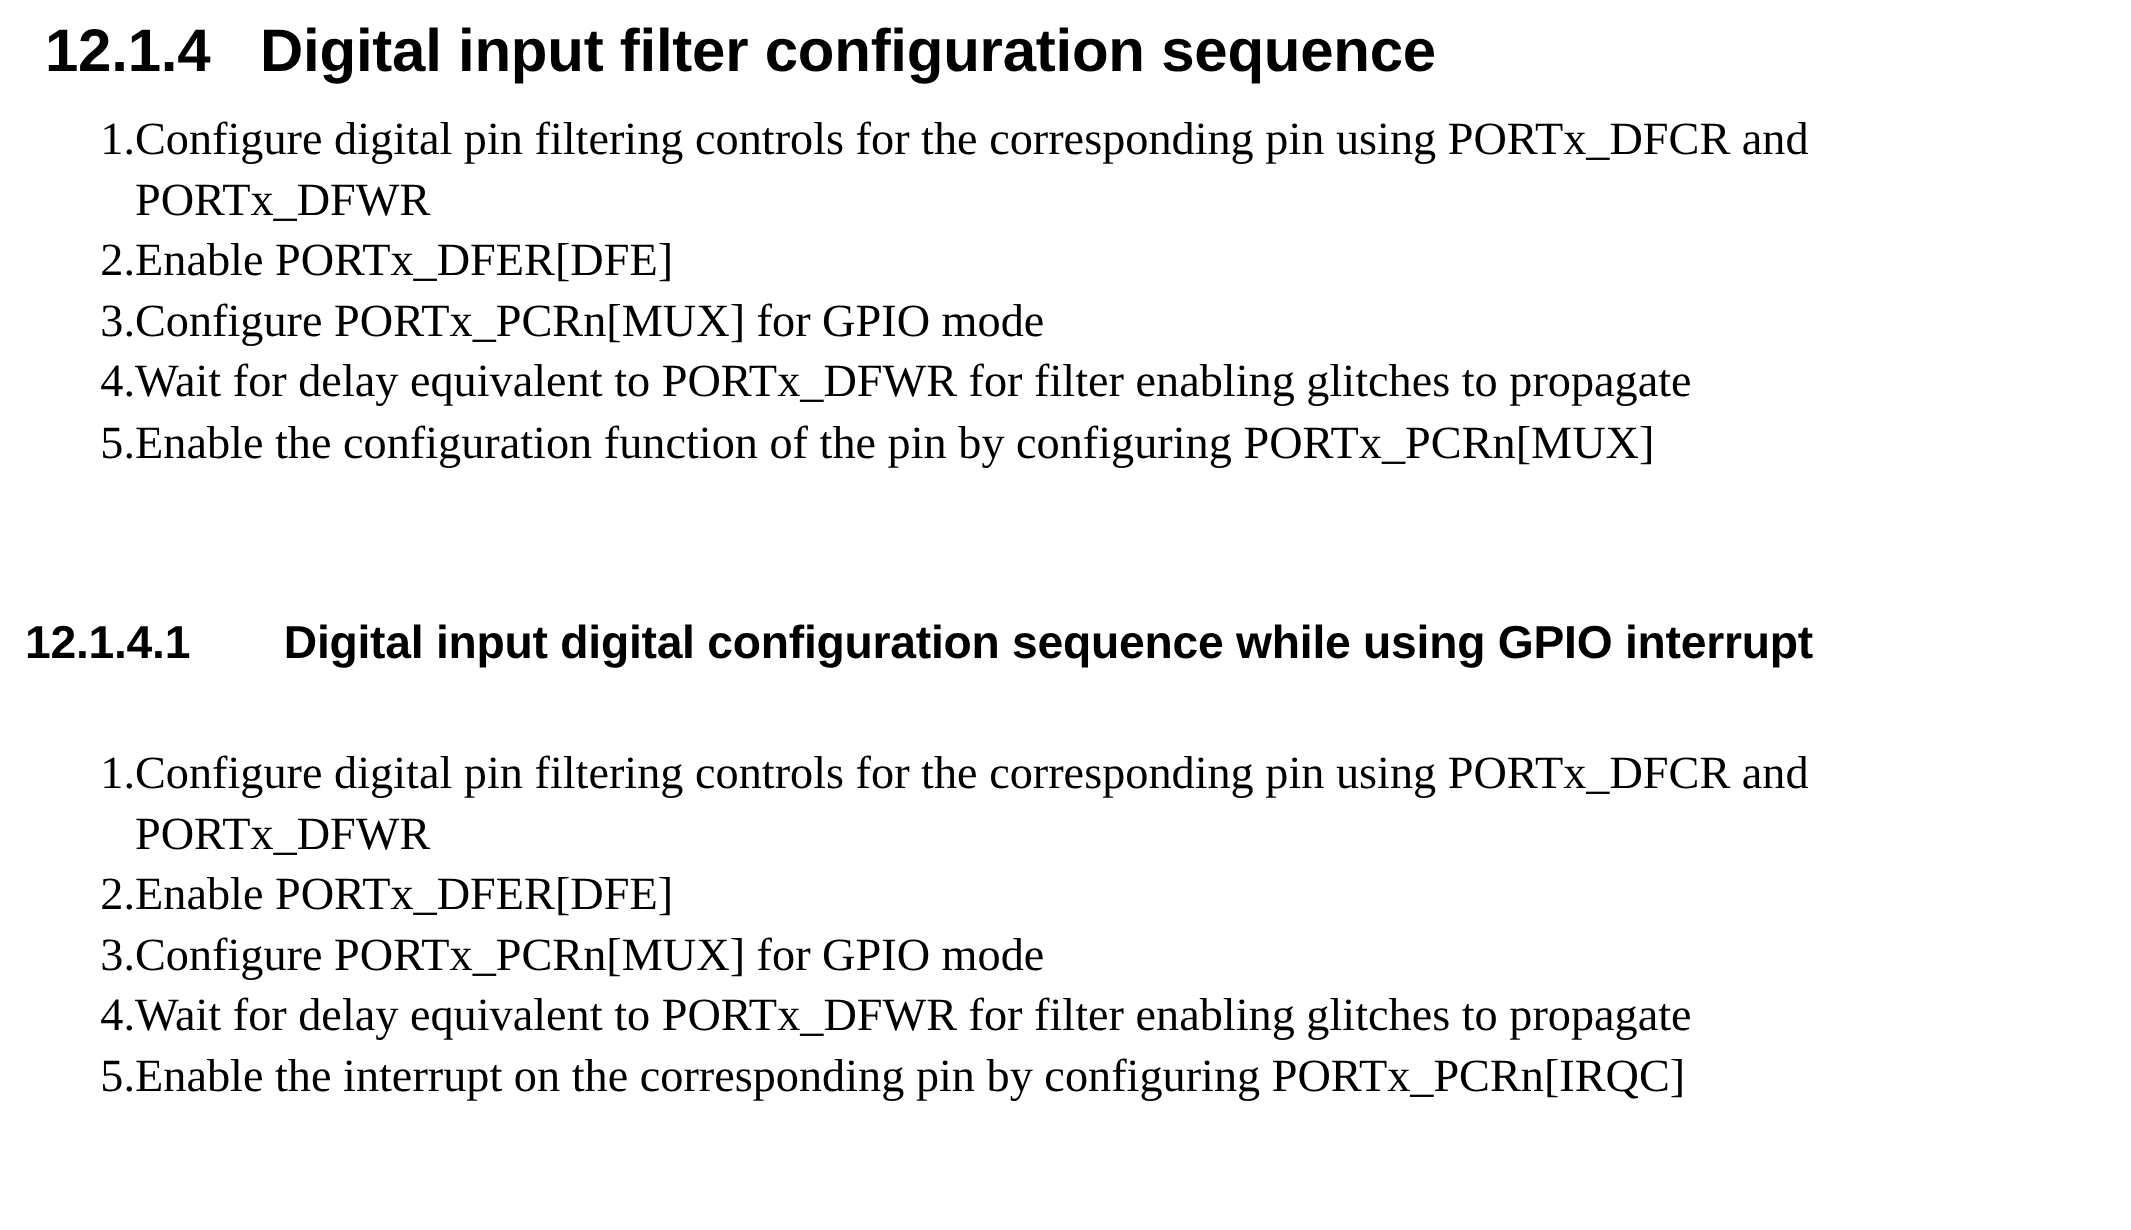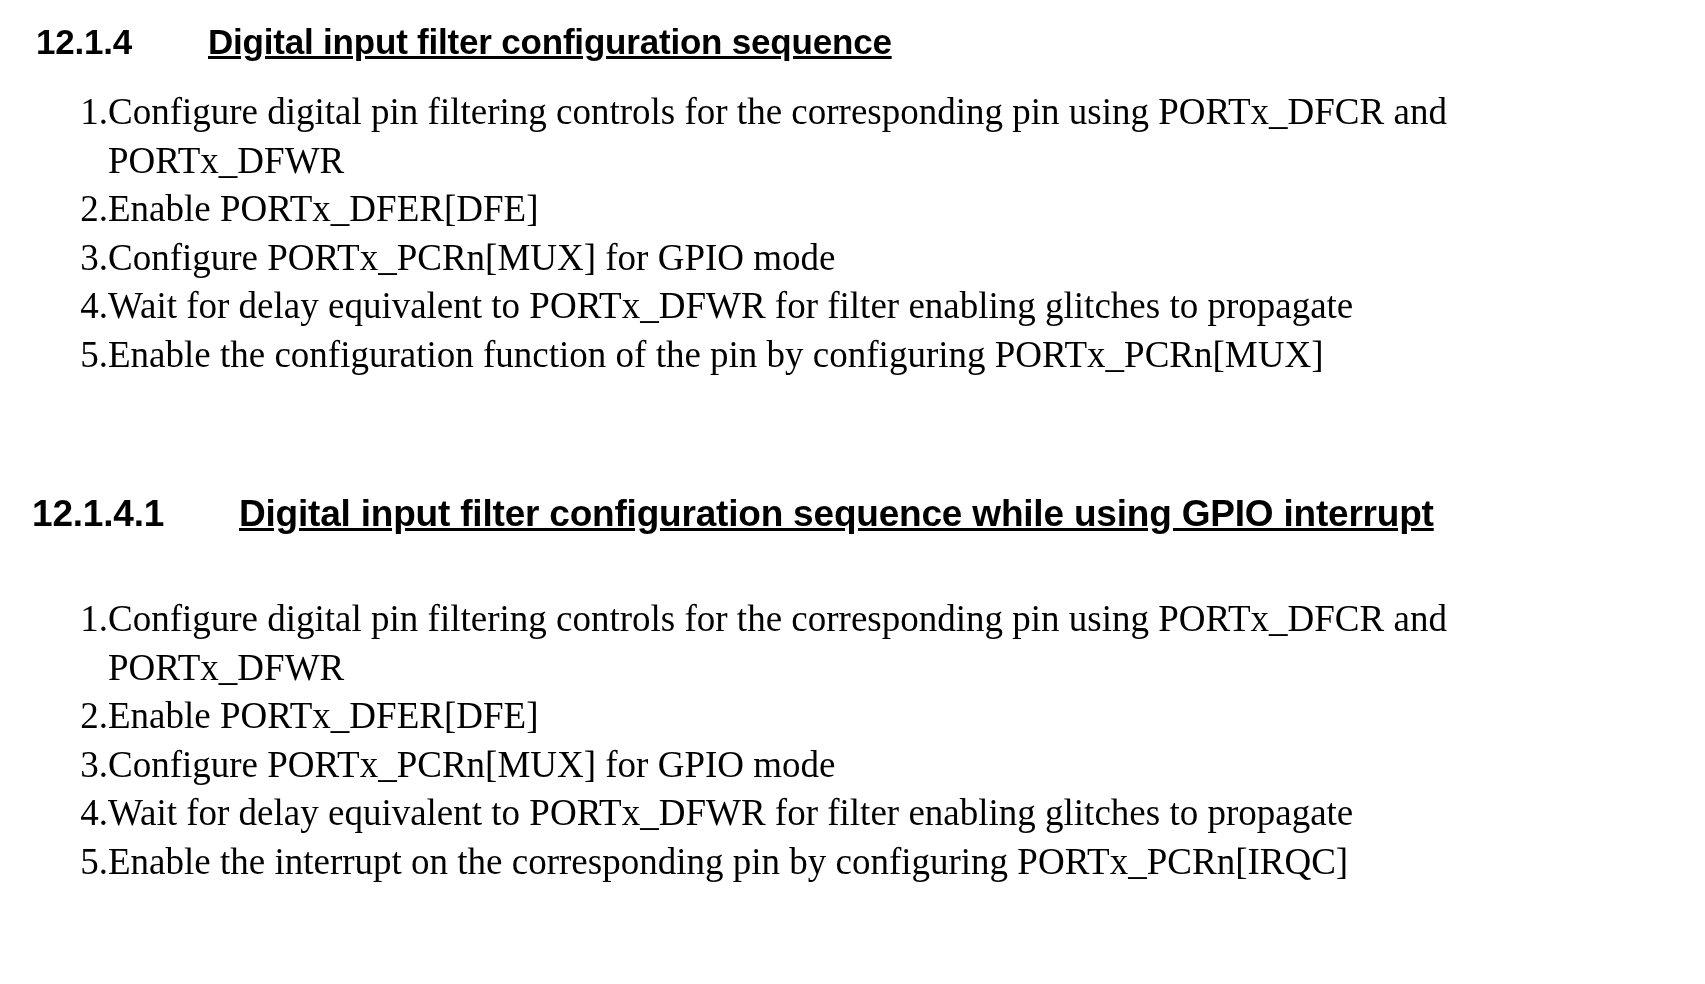--- a/index.html
+++ b/index.html
@@ -35,44 +35,43 @@
     font-weight: bold;
     color: #000000;
     letter-spacing: -0.2px;
   }
   .section-heading .sec-number {
     flex: 0 0 auto;
     white-space: nowrap;
   }
   .section-heading .sec-title {
     flex: 1 1 auto;
-    text-decoration: underline;
   }
 
   
   .h-l1 {
-    font-size: 35px;
+    font-size: 48px;
     line-height: 48px;
   }
   .h-l1 .sec-number {
     width: 172px;
     margin-left: 36px;
   }
   .h-l1 .sec-title {
     margin-right: 40px;
   }
 
   
   .h-l2 {
     font-size: 37px;
     line-height: 48px;
   }
   .h-l2 .sec-number {
     width: 207px;
-    margin-left: 32px;
+    margin-left: 20px;
   }
   .h-l2 .sec-title {
     margin-right: 30px;
   }
 
   
   ol.steps {
     list-style: none;
     margin: 0;
     padding: 0;
@@ -135,21 +134,21 @@
     </li>
     <li>
       <span class="step-num">5.</span>
       <span class="step-text">Enable the configuration function of the pin by configuring PORTx_PCRn[MUX]</span>
     </li>
   </ol>
 
   <div class="section" id="heading-2">
     <div class="section-heading h-l2">
       <span class="sec-number">12.1.4.1</span>
-      <span class="sec-title">Digital input filter configuration sequence while using GPIO interrupt</span>
+      <span class="sec-title">Digital input digital configuration sequence while using GPIO interrupt</span>
     </div>
   </div>
 
   <ol class="steps" id="steps-2">
     <li>
       <span class="step-num">1.</span>
       <span class="step-text">Configure digital pin filtering controls for the corresponding pin using PORTx_DFCR and PORTx_DFWR</span>
     </li>
     <li>
       <span class="step-num">2.</span>

